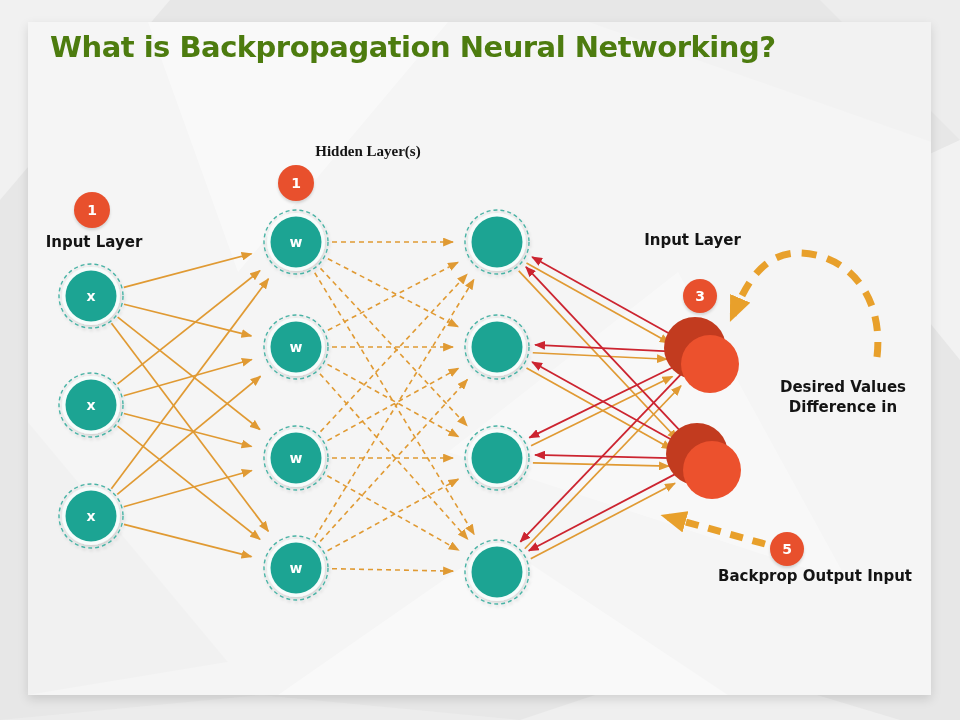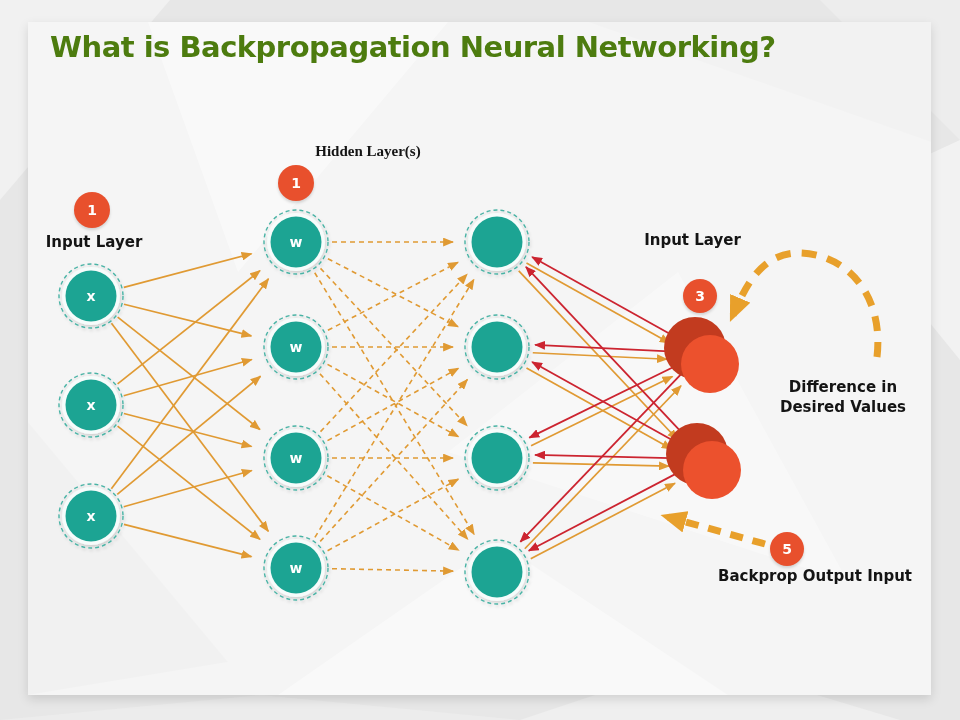--- a/index.html
+++ b/index.html
@@ -172,22 +172,22 @@
       <path d="M 877 357 C 884 296 848 255 801 253 C 762 252 746 285 733 315" fill="none" stroke="#E8A02B" stroke-width="7" stroke-dasharray="15 11" marker-end="url(#mG)"></path>
       <line x1="765" y1="544" x2="668" y2="517" stroke="#E8A02B" stroke-width="7" stroke-dasharray="13 10" marker-end="url(#mG)"></line>
     </svg>
 
   <div class="title">What is Backpropagation Neural Networking?</div>
 
   <div class="cap" style="left:44px;top:232px;width:100px;">Input Layer</div>
   <div class="cap" style="left:268px;top:141px;width:200px;font-family:Liberation Serif, serif;">Hidden Layer(s)</div>
   <div class="cap" style="left:600px;top:230px;width:185px;">Input Layer</div>
   <div class="cap" style="left:748px;top:377px;width:190px;">
+    <div>Desired Values</div>
     <div>Difference in</div>
-    <div>Desired Values</div>
   </div>
   <div class="cap" style="left:690px;top:566px;width:250px;">Backprop Output Input</div>
 
   <div class="badge" style="left: 74px; top: 192px; width: 36px; height: 36px; line-height: 36px; font-size: 14px; background: rgb(232, 80, 45);">1</div>
   <div class="badge" style="left: 278px; top: 165px; width: 36px; height: 36px; line-height: 36px; font-size: 14px; background: rgb(232, 80, 45);">1</div>
   <div class="badge" style="left: 683px; top: 279px; width: 34px; height: 34px; line-height: 34px; font-size: 14px; background: rgb(232, 80, 45);">3</div>
   <div class="badge" style="left: 770px; top: 532px; width: 34px; height: 34px; line-height: 34px; font-size: 14px; background: rgb(232, 80, 45);">5</div>
 
 </div>
 

